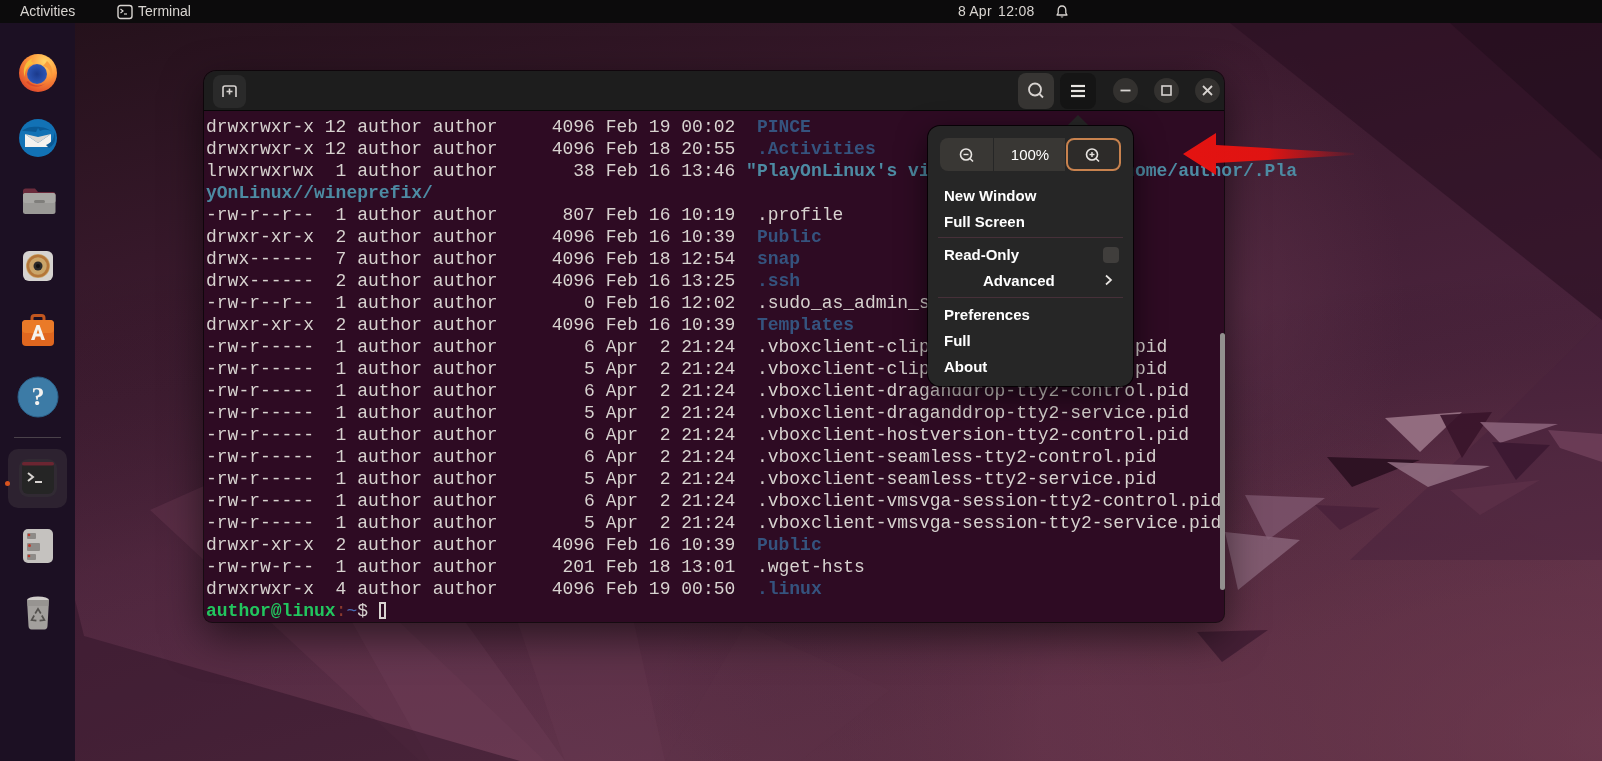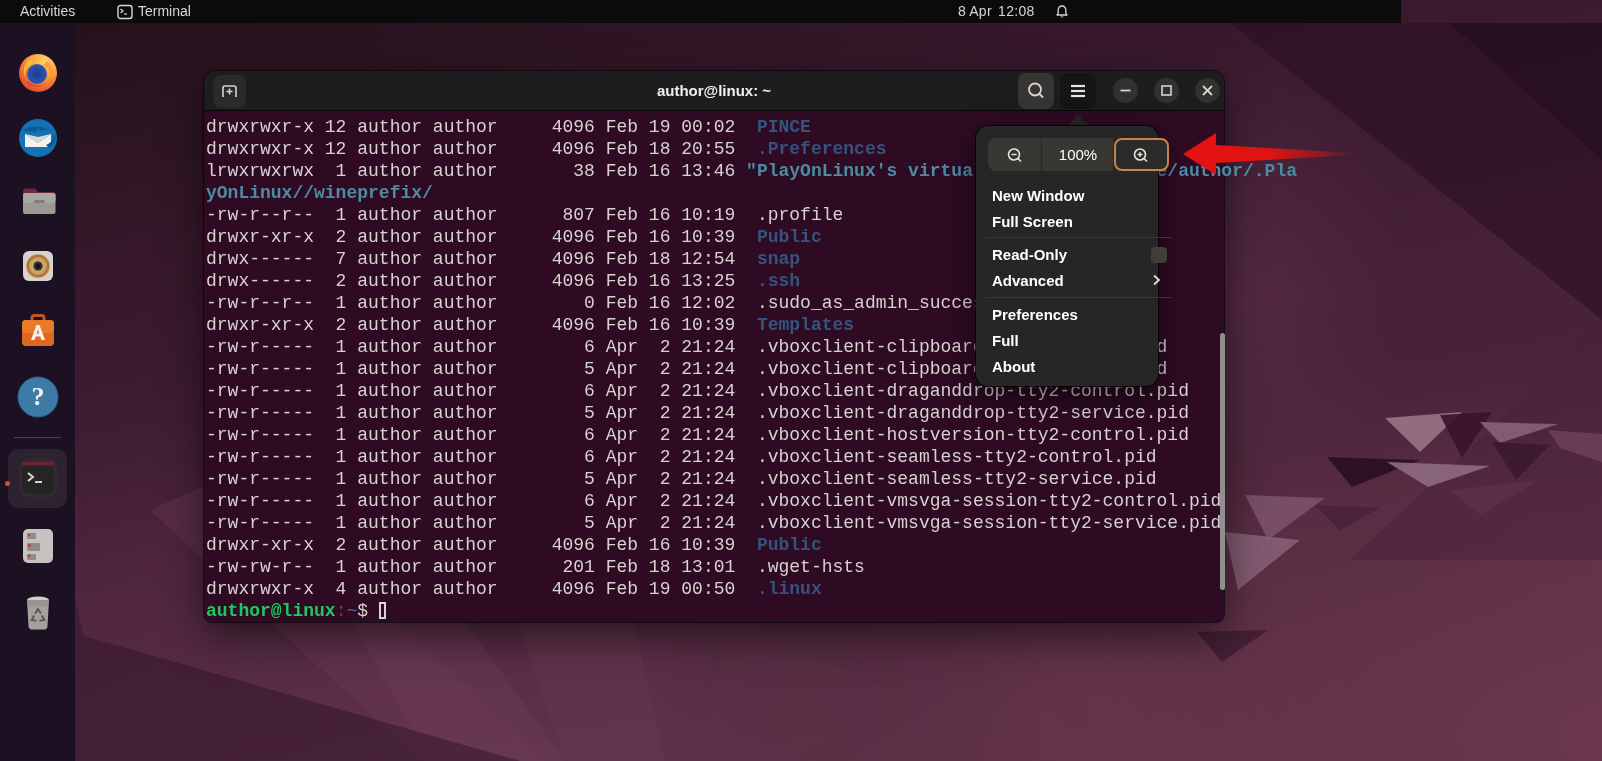--- a/index.html
+++ b/index.html
@@ -1,18 +1,18 @@
 <!DOCTYPE html>
 <html><head><meta charset="utf-8"><style>
 * { margin:0; padding:0; box-sizing:border-box; }
 html,body { width:1602px; height:761px; overflow:hidden; background:#2f1227; }
 body { position:relative; font-family:"Liberation Sans", sans-serif; }
 #wall { position:absolute; left:0; top:0; }
 
-#topbar { position:absolute; left:0; top:0; width:1401px; height:23px; background:#0c0b0c; color:#d9d5d1; font-size:14px; }
+#topbar { position:absolute; left:0; top:0; width:1602px; height:23px; background:#0c0b0c; color:#d9d5d1; font-size:14px; }
 #topbar .act { position:absolute; left:20px; top:3px; }
 #topbar .term { position:absolute; left:138px; top:3px; }
 #topbar .clock { position:absolute; left:958px; top:3px; letter-spacing:0.3px; }
 
 #dock { position:absolute; left:0; top:23px; width:75px; height:738px; background:#1c1023; }
 .dicon { position:absolute; left:16px; width:44px; height:44px; }
 
 #win { position:absolute; left:204px; top:71px; width:1020px; height:551px; border-radius:12px 12px 8px 8px; background:#2e0b23; box-shadow:0 14px 40px rgba(0,0,0,0.55), 0 0 0 1px rgba(0,0,0,0.6); }
 #titlebar { position:absolute; left:0; top:0; width:100%; height:40px; background:#1d1d1d; border-radius:12px 12px 0 0; border-bottom:1px solid #070707; }
 #title { position:absolute; left:0; right:0; top:11px; text-align:center; color:#f1efec; font-size:15px; font-weight:bold; }
@@ -24,21 +24,21 @@
 
 #text { position:absolute; left:206px; top:116px; font-family:"Liberation Mono", monospace; font-size:18px; line-height:22px; color:#d7d2cf; white-space:pre; }
 #text b.d { color:#35537e; }
 #text b.l { color:#4d8ba3; }
 #text b.u { color:#22c55e; }
 #text .pc { color:#8b3a2e; }
 #text .pt { color:#4a6db5; }
 #text .cur { display:inline-block; width:7px; height:17px; border:2px solid #d9d5d1; vertical-align:-3px; }
 #sbar { position:absolute; left:1220px; top:333px; width:5px; height:257px; border-radius:3px; background:#92908e; }
 
-#menu { position:absolute; left:976px; top:126px; width:182px; height:260px; background:#262626; border-radius:12px; box-shadow:0 10px 30px rgba(0,0,0,0.6), 0 0 0 1px rgba(0,0,0,0.8); color:#ffffff; font-size:15px; }
+#menu { position:absolute; left:928px; top:126px; width:205px; height:260px; background:#262626; border-radius:12px; box-shadow:0 10px 30px rgba(0,0,0,0.6), 0 0 0 1px rgba(0,0,0,0.8); color:#ffffff; font-size:15px; }
 #menuarrow { position:absolute; left:1066px; top:115px; width:0; height:0; border-left:12px solid transparent; border-right:12px solid transparent; border-bottom:12px solid #262626; }
 .mi { position:absolute; left:16px;font-weight:bold; }
 #menu .sep { position:absolute; left:10px; width:185px; height:1px; background:#463039; }
 
 #zrow { position:absolute; left:12px; top:12px; height:33px; }
 .zseg { position:absolute; top:0; height:33px; background:#393734; }
 
 #redarrow { position:absolute; left:1181px; top:129px; }
 </style></head>
 <body>
@@ -185,21 +185,20 @@
 <path d="M11 11 L33 11 L32.7 17 L11.3 17 Z" fill="#8f8c89" opacity="0.6"></path>
 <g fill="none" stroke="#54514e" stroke-width="1.7">
 <path d="M19.2 24.5 L22 19.8 L24.8 24.5"></path>
 <path d="M25.8 26.5 L28.4 31 L23.6 31.6"></path>
 <path d="M18.2 26.5 L15.6 31 L20.4 31.6"></path>
 </g>
 </svg>
   </div>
 <div id="win">
   <div id="titlebar">
-    <div id="title">author@linux: ~</div>
     <div id="newtab" class="tbtn"><svg width="33" height="33" viewBox="0 0 33 33">
 <path d="M10 22 L10 13 C10 11.8 10.8 11 12 11 L21 11 C22.2 11 23 11.8 23 13 L23 22" fill="none" stroke="#d8d4d1" stroke-width="1.6"></path>
 <line x1="13.5" y1="16.5" x2="19.5" y2="16.5" stroke="#d8d4d1" stroke-width="1.6"></line>
 <line x1="16.5" y1="13.5" x2="16.5" y2="19.5" stroke="#d8d4d1" stroke-width="1.6"></line>
 </svg></div>
     <div id="srch" class="tbtn"><svg width="36" height="36" viewBox="0 0 36 36">
 <circle cx="17" cy="16.5" r="6" fill="none" stroke="#d8d4d1" stroke-width="1.8"></circle>
 <line x1="21.5" y1="21" x2="25" y2="24.5" stroke="#d8d4d1" stroke-width="1.8"></line>
 </svg></div>
     <div id="burger" class="tbtn"><svg width="36" height="36" viewBox="0 0 36 36">
@@ -217,21 +216,21 @@
         </svg></div>
     <div class="cbtn" style="left:991px;"><svg width="25" height="25" viewBox="0 0 25 25">
           <g stroke="#d8d4d1" stroke-width="1.8">
             <line x1="8" y1="8" x2="17" y2="17"></line>
             <line x1="17" y1="8" x2="8" y2="17"></line>
           </g>
         </svg></div>
   </div>
 </div>
 <div id="text">drwxrwxr-x 12 author author     4096 Feb 19 00:02  <b class="d">PINCE</b>
-drwxrwxr-x 12 author author     4096 Feb 18 20:55  <b class="d">.Preferences</b>
+drwxrwxr-x 12 author author     4096 Feb 18 20:55  <b class="d">.Activities</b>
 lrwxrwxrwx  1 author author       38 Feb 16 13:46 <b class="l">"PlayOnLinux's virtual drives" -&gt; /home/author/.Pla</b>
 <b class="l">yOnLinux//wineprefix/</b>
 -rw-r--r--  1 author author      807 Feb 16 10:19  .profile
 drwxr-xr-x  2 author author     4096 Feb 16 10:39  <b class="d">Public</b>
 drwx------  7 author author     4096 Feb 18 12:54  <b class="d">snap</b>
 drwx------  2 author author     4096 Feb 16 13:25  <b class="d">.ssh</b>
 -rw-r--r--  1 author author        0 Feb 16 12:02  .sudo_as_admin_successful
 drwxr-xr-x  2 author author     4096 Feb 16 10:39  <b class="d">Templates</b>
 -rw-r-----  1 author author        6 Apr  2 21:24  .vboxclient-clipboard-tty2-control.pid
 -rw-r-----  1 author author        5 Apr  2 21:24  .vboxclient-clipboard-tty2-service.pid
@@ -261,21 +260,21 @@
 <line x1="156" y1="20.5" x2="159" y2="23.5" stroke="#e8e5e2" stroke-width="1.6"></line>
 <line x1="149.5" y1="16.5" x2="154.5" y2="16.5" stroke="#e8e5e2" stroke-width="1.4"></line>
 <line x1="152" y1="14" x2="152" y2="19" stroke="#e8e5e2" stroke-width="1.4"></line>
 <text x="90" y="22" font-size="15" fill="#ffffff" text-anchor="middle" font-family="Liberation Sans, sans-serif">100%</text>
 </svg>
     </div>
   <div class="mi" style="top:61px;">New Window</div>
   <div class="mi" style="top:87px;text-align:right;">Full Screen</div>
   <div class="sep" style="top:111px;"></div>
   <div class="mi" style="top:120px;">Read-Only</div>
-  <div class="mi" style="top:146px;">Advanced</div>
+  <div class="mi" style="top:146px;margin-left:39px;">Advanced</div>
   <div class="sep" style="top:171px;"></div>
   <div class="mi" style="top:180px;text-align:right;">Preferences</div>
   <div class="mi" style="top:206px;">Full</div>
   <div class="mi" style="top:232px;">About</div>
   <div style="position:absolute;left:175px;top:121px;width:16px;height:16px;border-radius:4px;background:#403e3c;"></div>
   <svg style="position:absolute;left:172px;top:146px;" width="16" height="16" viewBox="0 0 16 16">
       <path d="M6 3.5 L11 8 L6 12.5" fill="none" stroke="#e8e5e2" stroke-width="1.7"></path>
     </svg>
 </div>
 <div id="redarrow"><svg width="175" height="48" viewBox="0 0 175 48">

